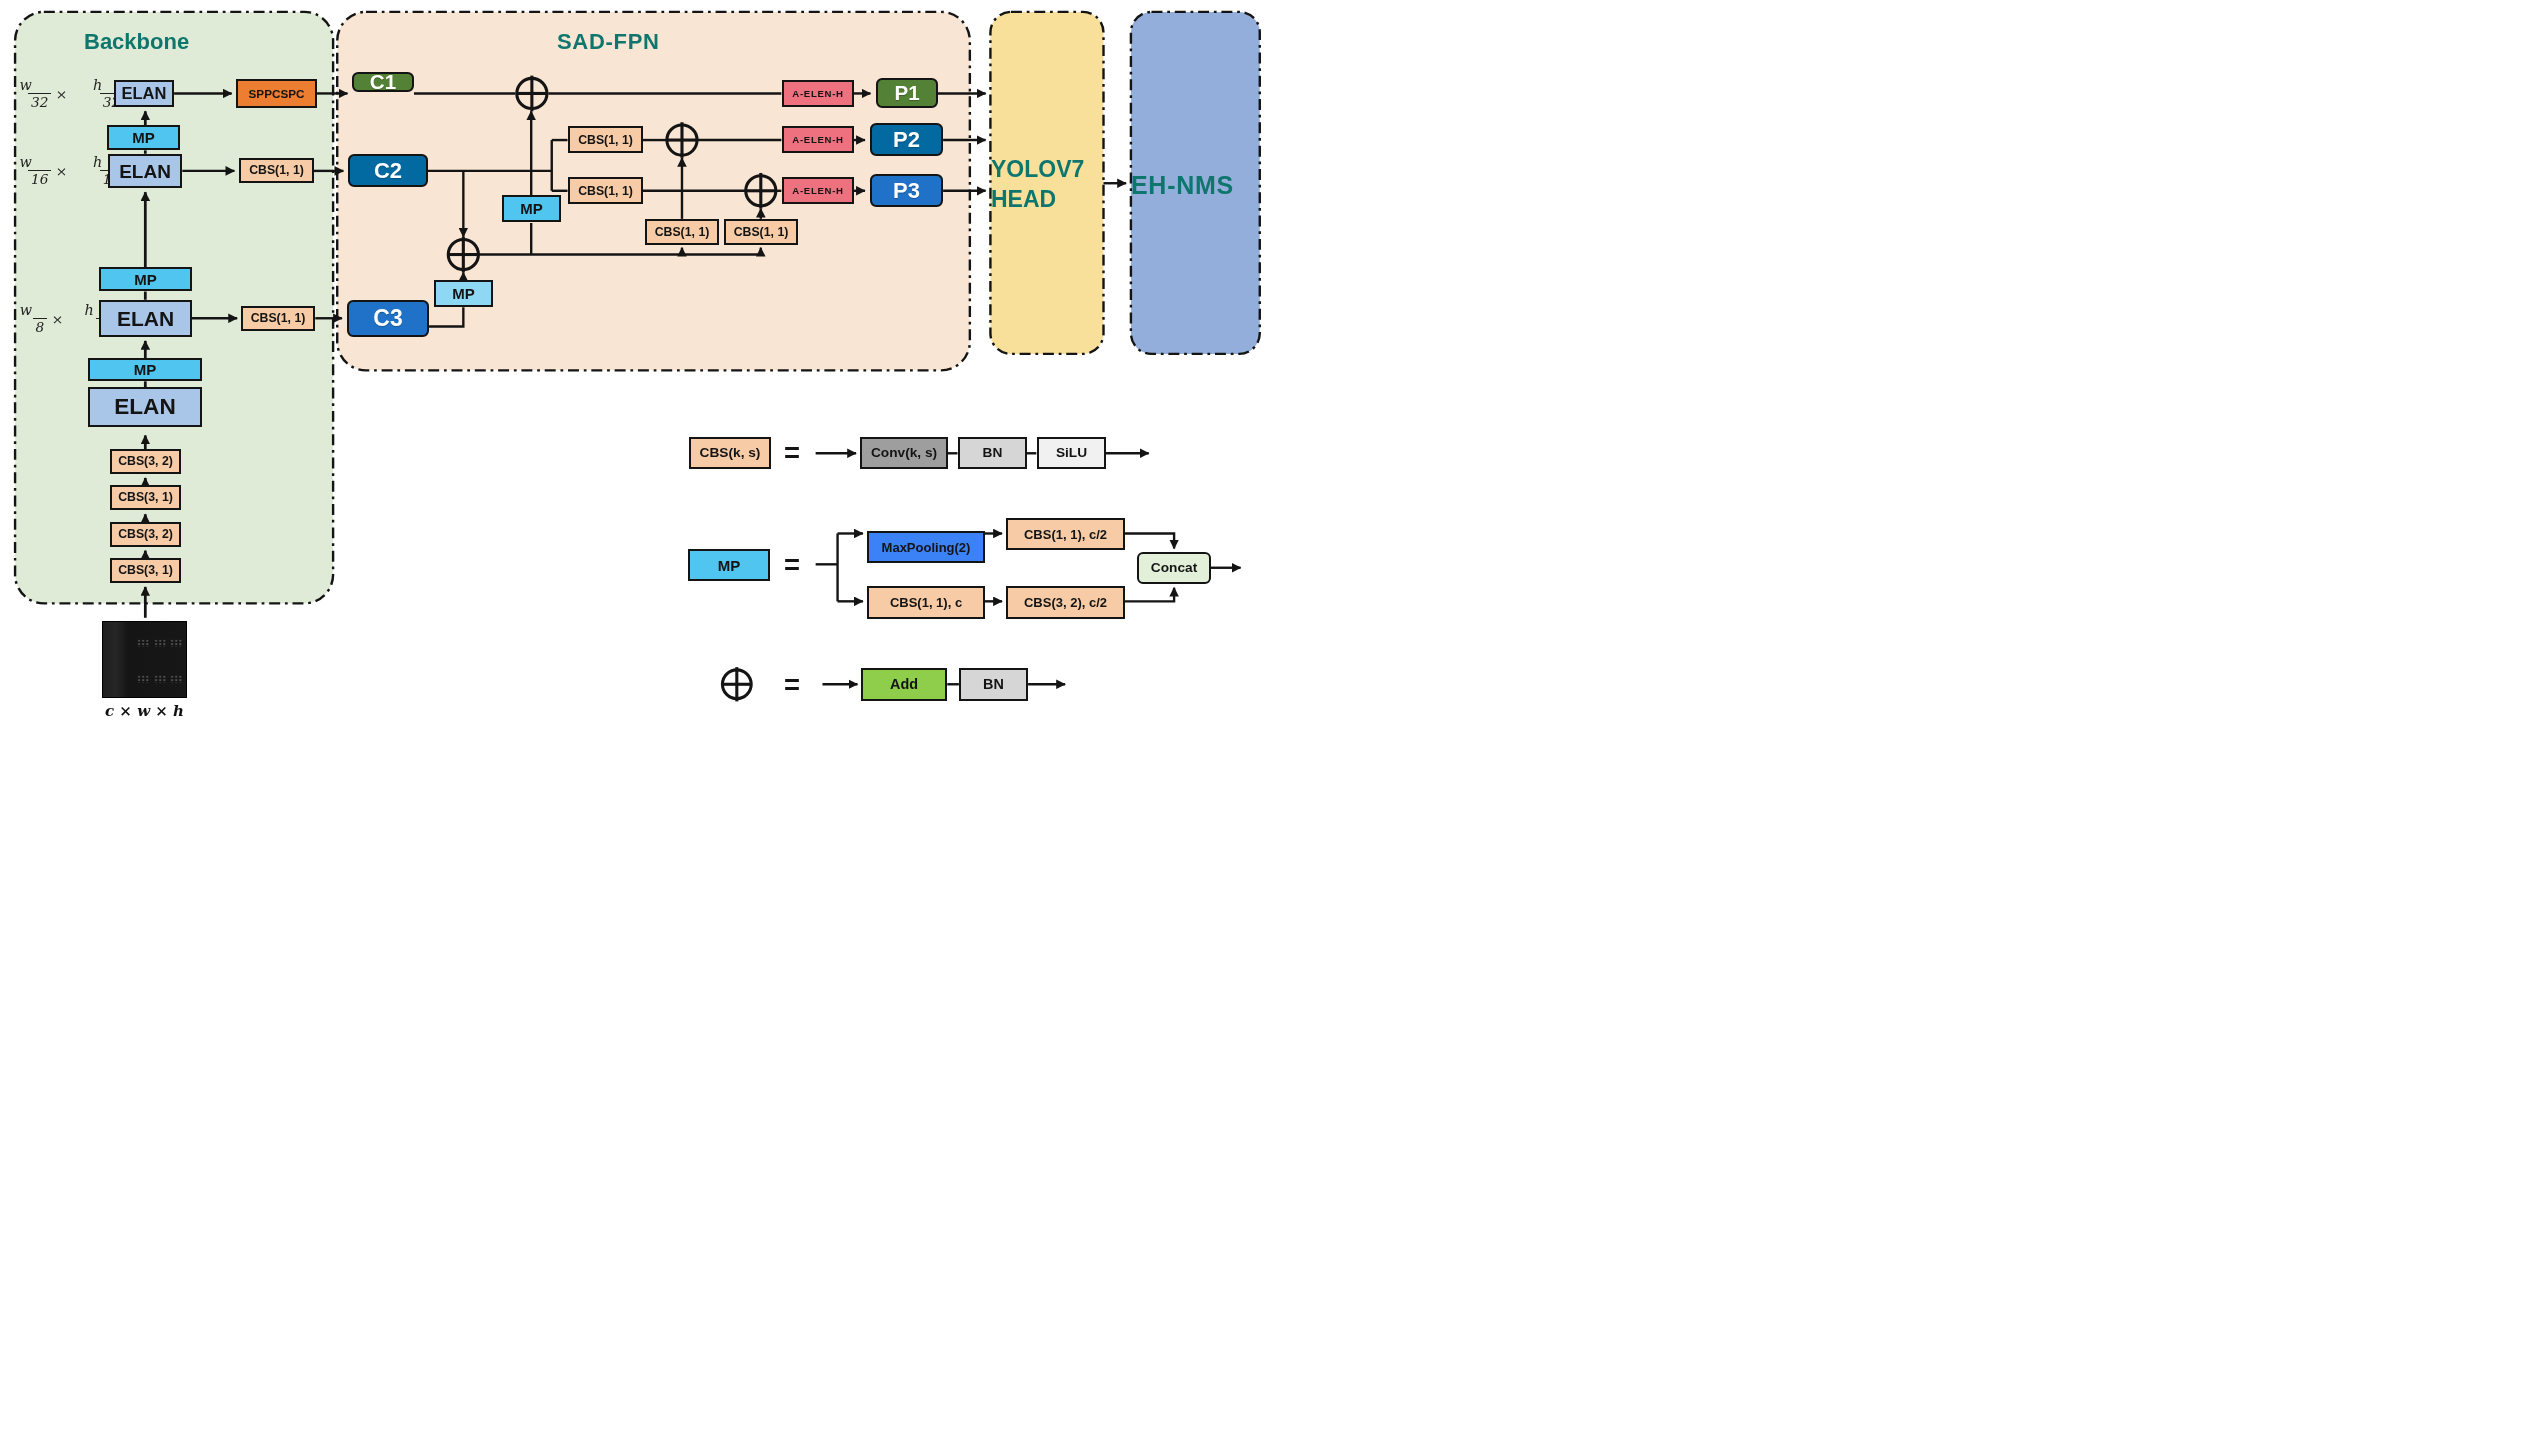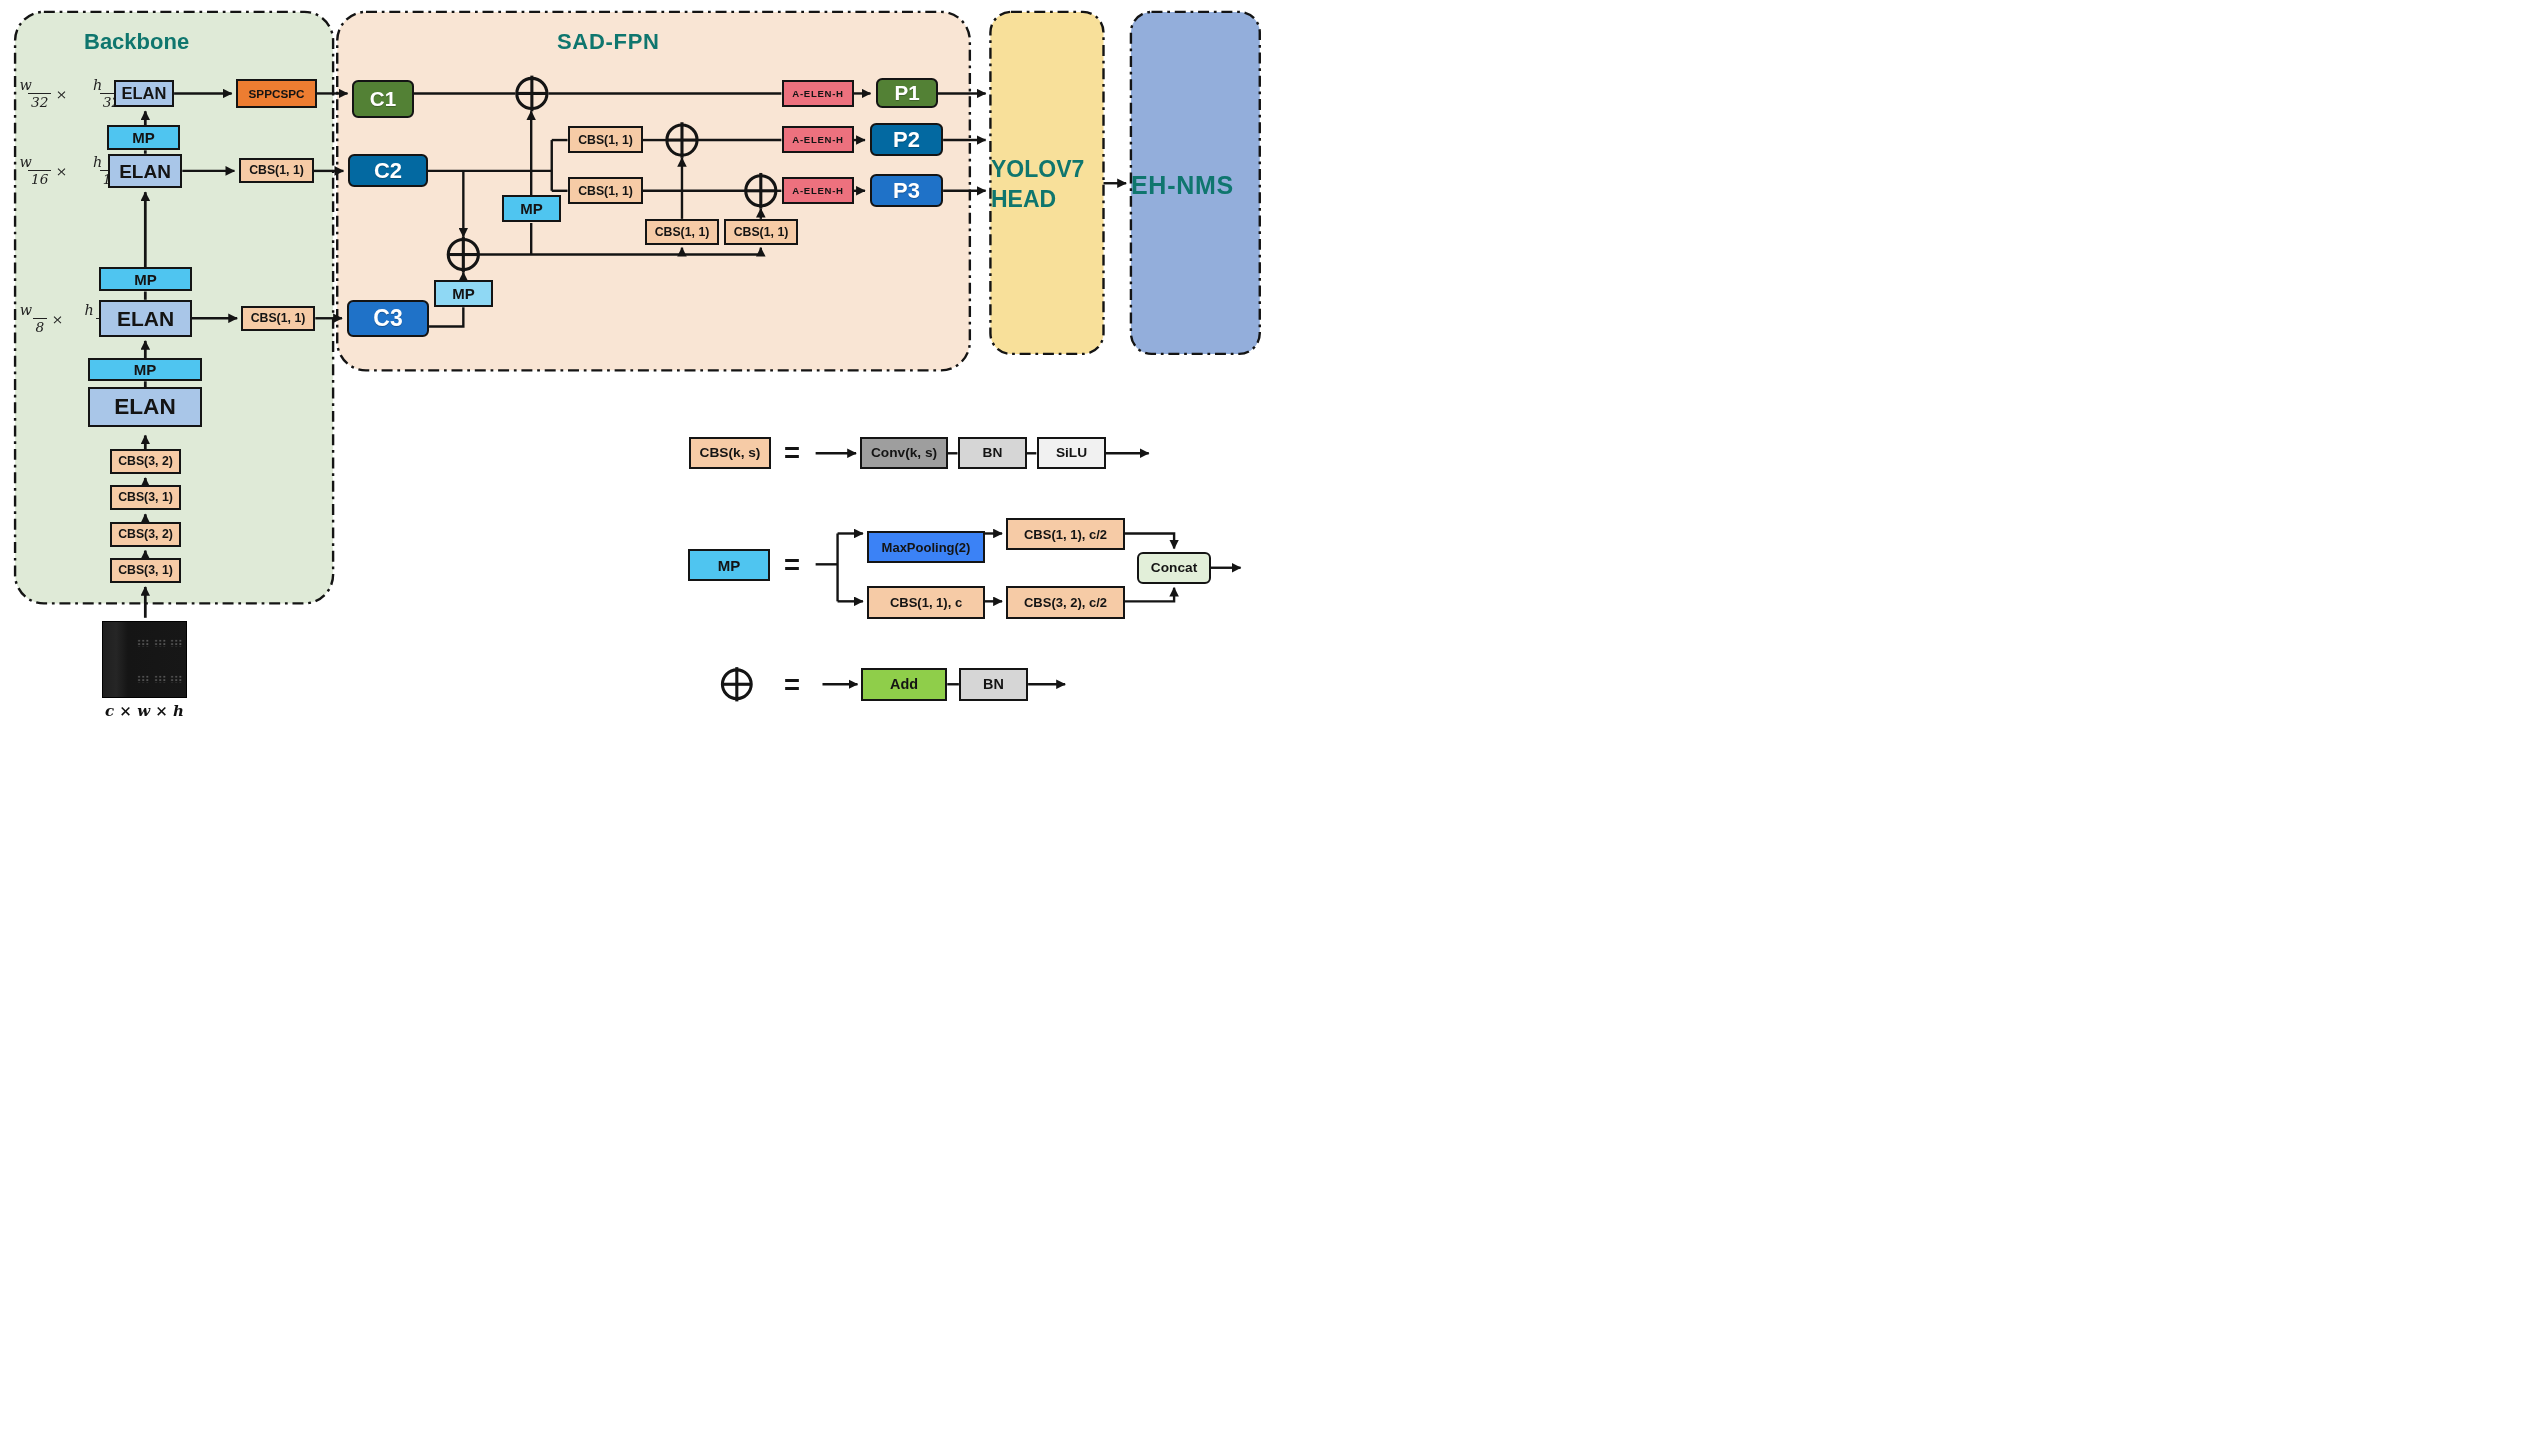--- a/index.html
+++ b/index.html
@@ -213,21 +213,21 @@
   <div class="inimg" style="left:102px;top:621px;width:85px;height:77px;">
     <div class="speck" style="left:34px;top:16.5px;width:12.3px;height:8.2px;"></div>
     <div class="speck" style="left:51px;top:16.5px;width:12.3px;height:8.2px;"></div>
     <div class="speck" style="left:67px;top:16.5px;width:12.3px;height:8.2px;"></div>
     <div class="speck" style="left:34px;top:53px;width:12.3px;height:8.2px;"></div>
     <div class="speck" style="left:51px;top:53px;width:12.3px;height:8.2px;"></div>
     <div class="speck" style="left:67px;top:53px;width:12.3px;height:8.2px;"></div>
   </div>
   <div class="dims" style="left:95px;top:702px;width:99px;">c × w × h</div>
 
-  <div class="box rnd green" style="left:352px;top:80px;width:62px;height:38px;font-size:20.6px;">C1</div>
+  <div class="box rnd green" style="left:352px;top:72px;width:62px;height:20px;font-size:20.6px;">C1</div>
   <div class="box rnd gold" style="left:348px;top:154px;width:80px;height:33px;font-size:22px;">C2</div>
   <div class="box rnd blue" style="left:347px;top:300px;width:82px;height:37px;font-size:23px;">C3</div>
   <div class="box mp" style="left:502px;top:195px;width:59px;height:27.4px;font-size:15px;">MP</div>
   <div class="box mp-light" style="left:434px;top:280px;width:59px;height:27.4px;font-size:15px;">MP</div>
   <div class="box cbs" style="left:568px;top:126px;width:75px;height:27.4px;font-size:12.3px;">CBS(1, 1)</div>
   <div class="box cbs" style="left:568px;top:177px;width:75px;height:27.4px;font-size:12.3px;">CBS(1, 1)</div>
   <div class="box cbs" style="left:645px;top:219px;width:74px;height:26px;font-size:12.3px;">CBS(1, 1)</div>
   <div class="box cbs" style="left:724px;top:219px;width:74px;height:26px;font-size:12.3px;">CBS(1, 1)</div>
   <div class="box aelen" style="left:782px;top:80px;width:72px;height:27.4px;font-size:9.6px;">A-ELEN-H</div>
   <div class="box aelen" style="left:782px;top:126px;width:72px;height:27.4px;font-size:9.6px;">A-ELEN-H</div>

